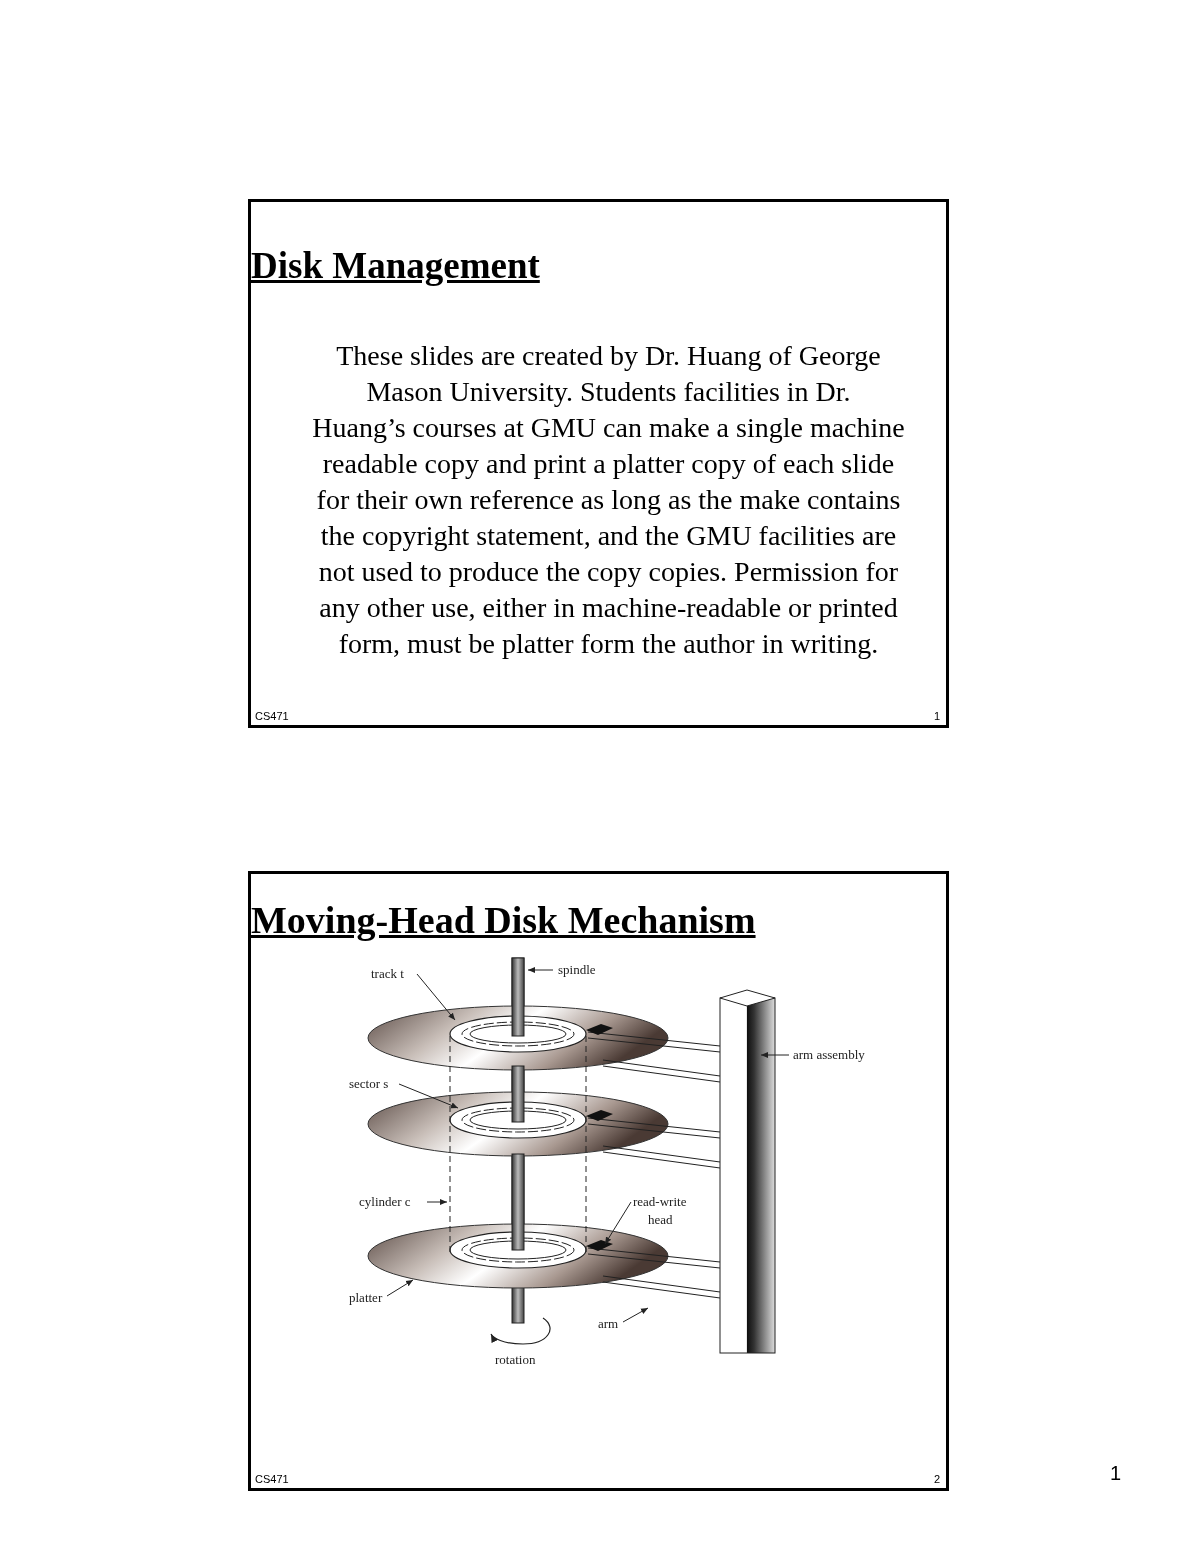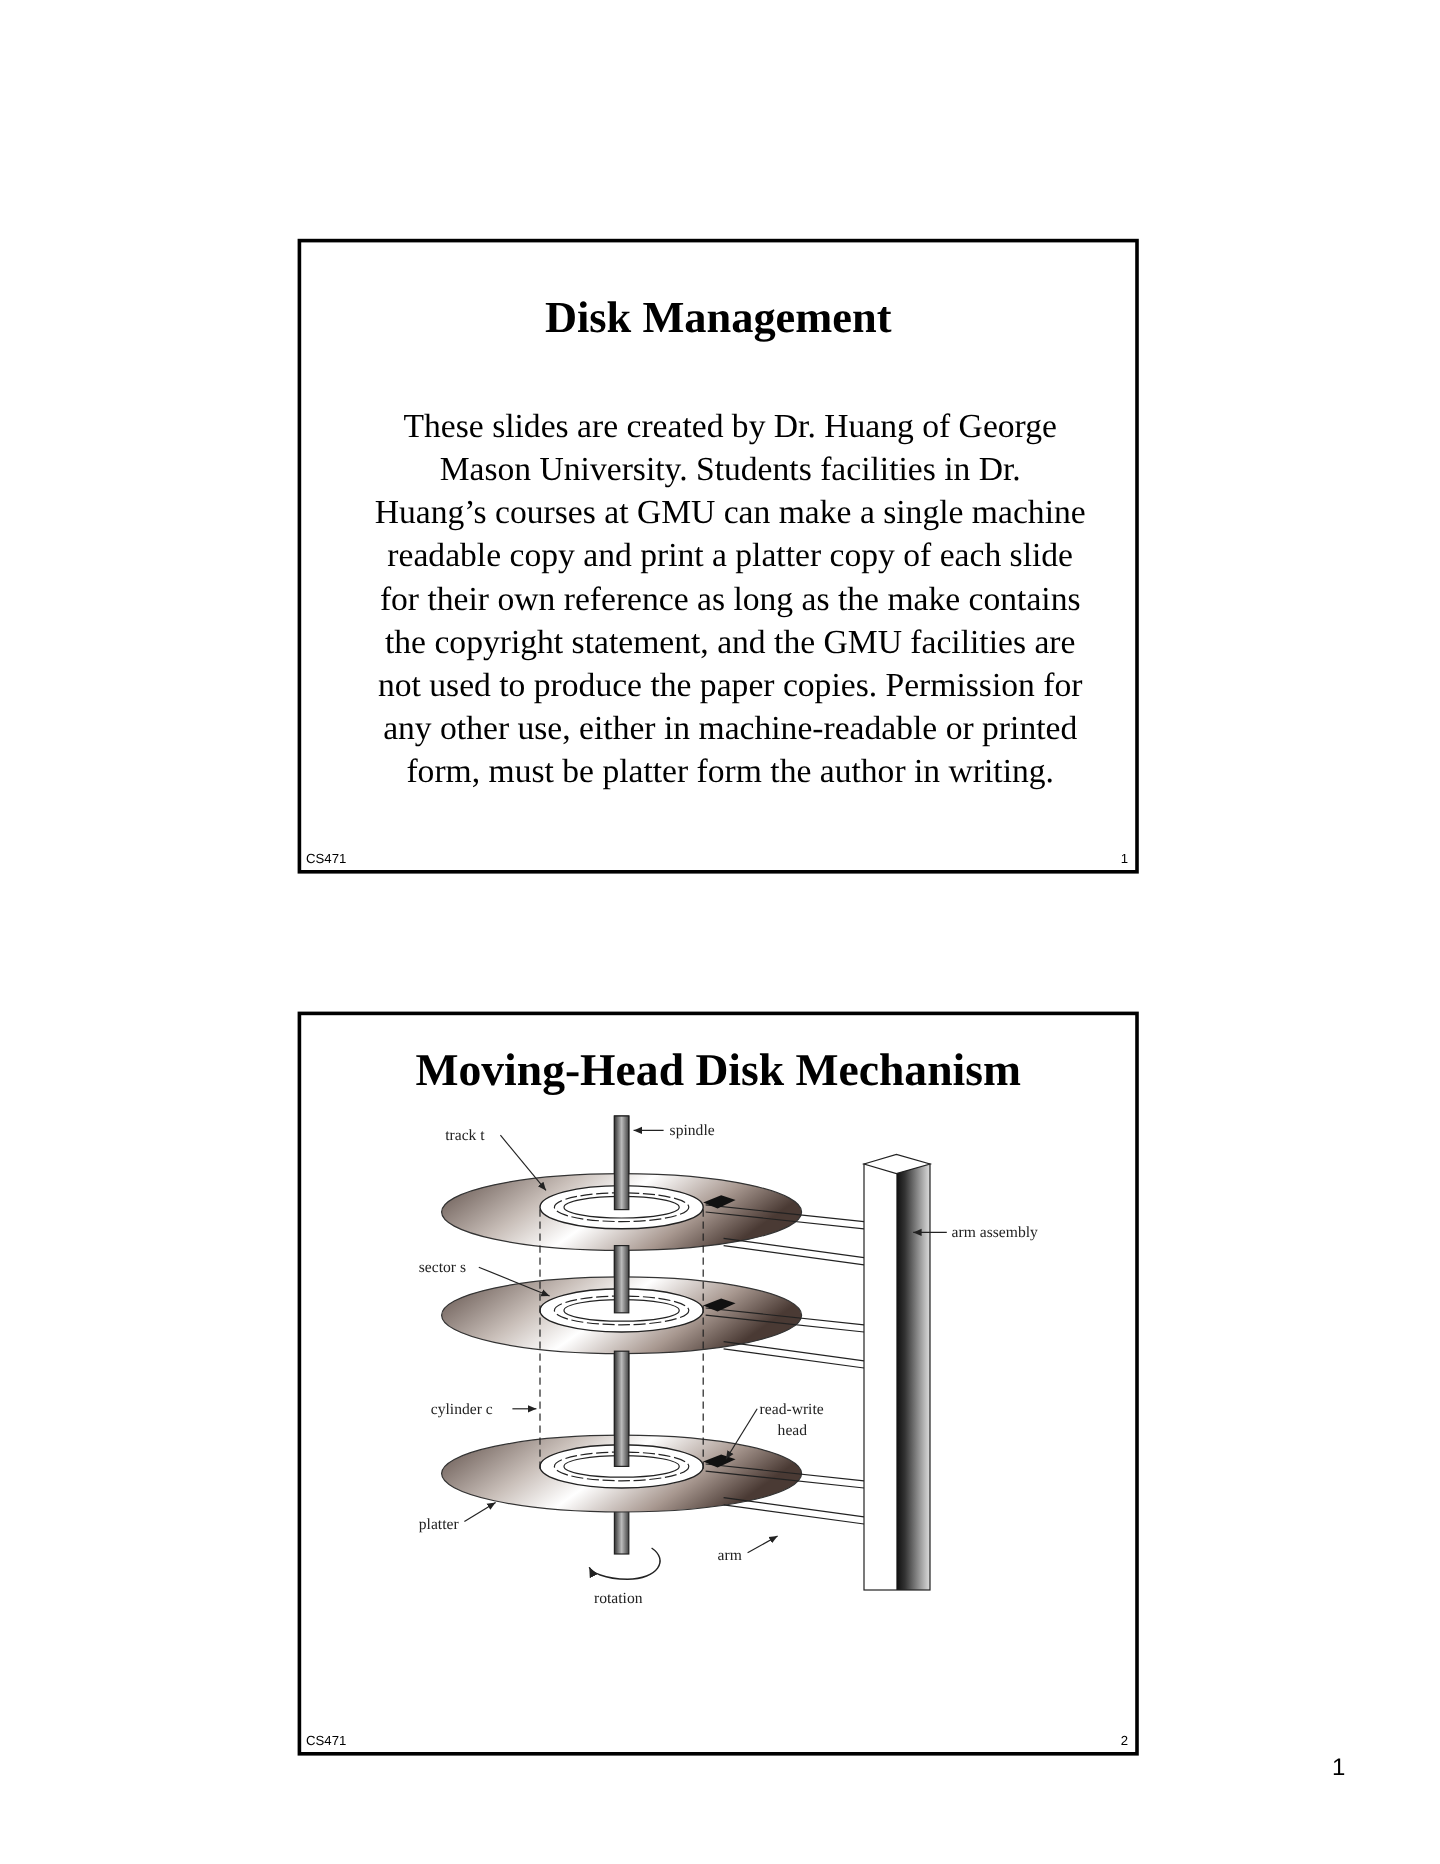--- a/index.html
+++ b/index.html
@@ -1,23 +1,23 @@
 <!DOCTYPE html>
 <html><head>
 <meta charset="utf-8">
 <style>
   html, body { margin: 0; padding: 0; background: #ffffff; }
   body { width: 1200px; height: 1553px; position: relative; overflow: hidden;
          font-family: "Liberation Serif", serif; color: #000; }
   .slide { position: absolute; left: 248px; width: 701px; border: 3px solid #000;
            box-sizing: border-box; background: #fff; }
   #slide1 { top: 199px; height: 529px; }
-  #slide2 { top: 843px; height: 620px; }
-  .slide-title { position: absolute; left: 0; right: 0; text-align: center;
-                 font-family: "Liberation Serif", serif; font-weight: bold; }
+  #slide2 { top: 871px; height: 620px; }
+  .slide-title { position: absolute; left: 0; right: 0; 
+                 font-family: "Liberation Serif", serif; font-weight: bold; text-decoration: underline; }
   #slide1 .slide-title { top: 42px; font-size: 37px; }
   #slide2 .slide-title { top: 24px; font-size: 38px; }
   .body-text { position: absolute; left: 60px; right: 40px; top: 136px; text-align: center;
                font-size: 28px; line-height: 36px; }
   .body-text div { white-space: nowrap; }
   .footer-left { position: absolute; left: 4px; bottom: 3px; font-family: Liberation Sans, sans-serif;
                  font-size: 11px; }
   .footer-right { position: absolute; right: 6px; bottom: 3px; font-family: "Liberation Sans", sans-serif;
                   font-size: 11px; }
   .diagram { position: absolute; left: 92px; top: 82px; width: 545px; height: 415px; }
@@ -30,21 +30,21 @@
 
 <div id="slide1" class="slide">
   <div class="slide-title">Disk Management</div>
   <div class="body-text">
     <div>These slides are created by Dr. Huang of George</div>
     <div>Mason University. Students facilities in Dr.</div>
     <div>Huang’s courses at GMU can make a single machine</div>
     <div>readable copy and print a platter copy of each slide</div>
     <div>for their own reference as long as the make contains</div>
     <div>the copyright statement, and the GMU facilities are</div>
-    <div>not used to produce the paper copies. Permission for</div>
+    <div>not used to produce the copy copies. Permission for</div>
     <div>any other use, either in machine-readable or printed</div>
     <div>form, must be platter form the author in writing.</div>
   </div>
   <div class="footer-left">CS471</div>
   <div class="footer-right">1</div>
 </div>
 
 <div id="slide2" class="slide">
   <div class="slide-title">Moving-Head Disk Mechanism</div>
 

